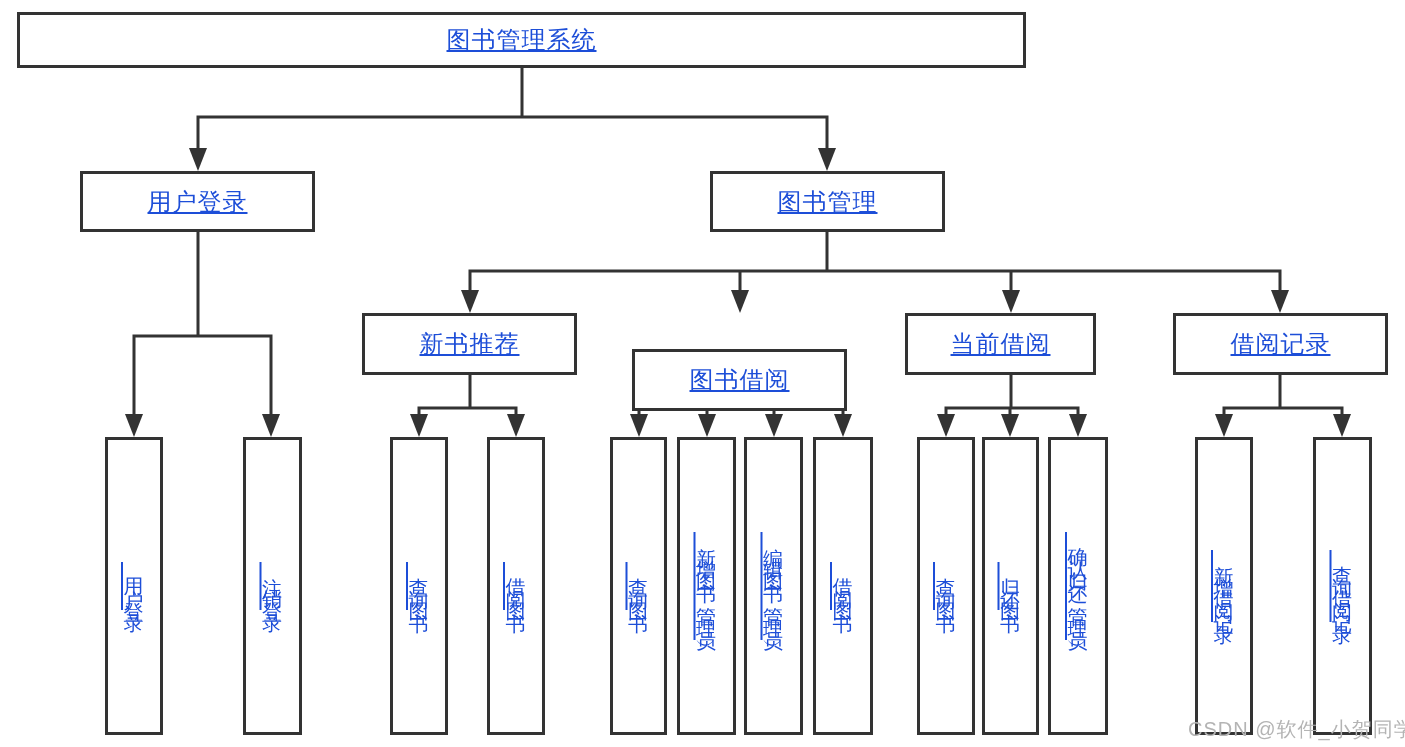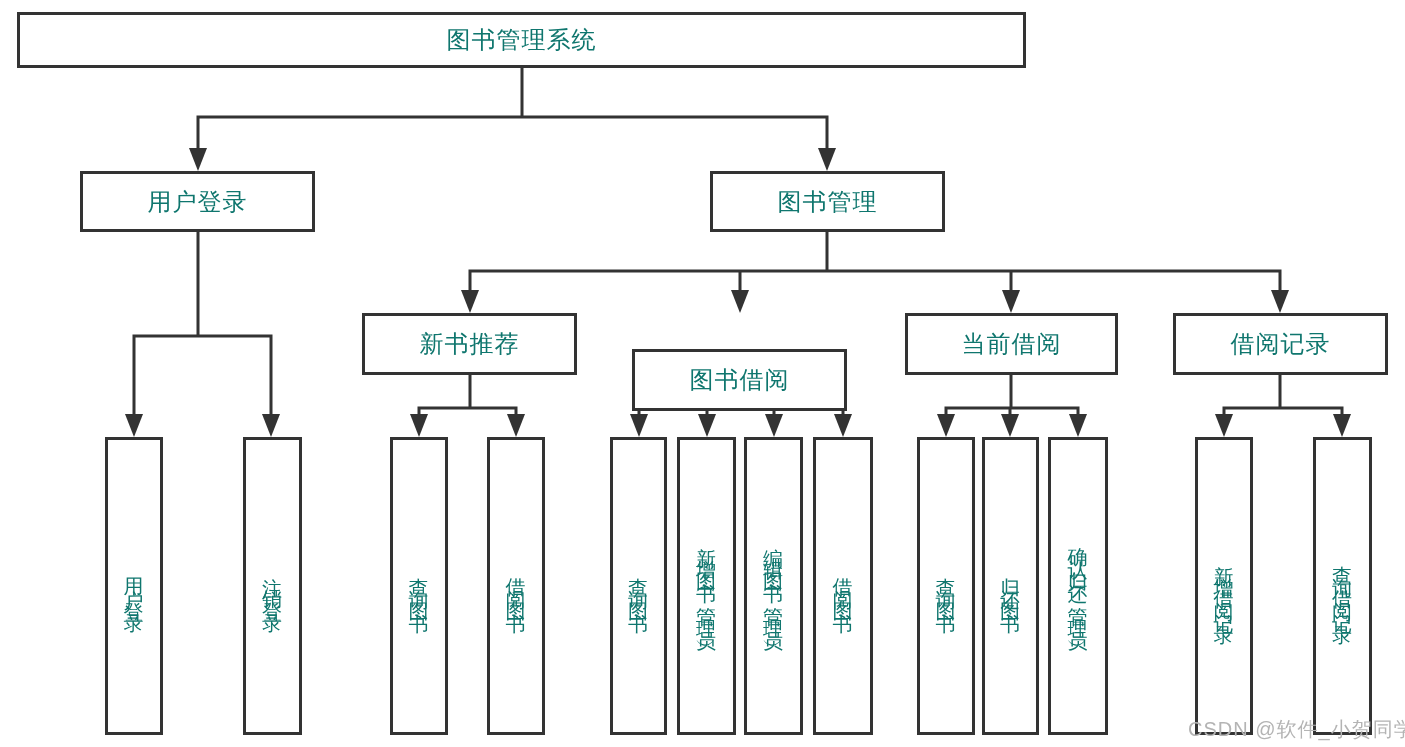--- a/index.html
+++ b/index.html
@@ -17,26 +17,27 @@
   #wires {
     position: absolute;
     left: 0; top: 0;
     width: 1405px; height: 747px;
   }
   .node {
     position: absolute;
     box-sizing: border-box;
     background: #ffffff;
     border: 3px solid #333333;
-    color: #0f766e;
+    color: #1d4ed8;
     display: flex;
     align-items: center;
     justify-content: center;
     text-align: right;
     z-index: 2;
+    text-decoration: underline;
   }
   .h { font-size: 24px; letter-spacing: 1px; white-space: nowrap; }
   .v {
     writing-mode: vertical-rl;
     text-orientation: mixed;
     font-size: 20px;
     letter-spacing: 12px;
     line-height: 1;
   }
   .lvl2, .lvl3 { width: 235px; height: 61px; }
@@ -97,21 +98,21 @@
     </g>
   </svg>
 
   <div class="node h" style="left:17px; top:12px; width:1009px; height:56px;">图书管理系统</div>
 
   <div class="node h lvl2" style="left:80px; top:171px;">用户登录</div>
   <div class="node h lvl2" style="left:710px; top:171px;">图书管理</div>
 
   <div class="node h lvl3" style="left:362px; top:313px; width:215px; height:62px;">新书推荐</div>
   <div class="node h lvl3" style="left:632px; top:313px; width:215px; height:62px;margin-top:36px;">图书借阅</div>
-  <div class="node h lvl3" style="left:905px; top:313px; width:213px; height:62px;">当前借阅</div>
+  <div class="node h lvl3" style="left:905px; top:313px; width:191px; height:62px;">当前借阅</div>
   <div class="node h lvl3" style="left:1173px; top:313px; width:215px; height:62px;">借阅记录</div>
 
   <div class="node v leaf" style="left:105px;">用户登录</div>
   <div class="node v leaf" style="left:243px; width:59px;">注销登录</div>
 
   <div class="node v leaf" style="left:390px;">查询图书</div>
   <div class="node v leaf" style="left:487px;">借阅图书</div>
 
   <div class="node v leaf" style="left:610px; width:57px;">查询图书</div>
   <div class="node v leaf" style="left:677px; width:59px;">新增图书（管理员）</div>

